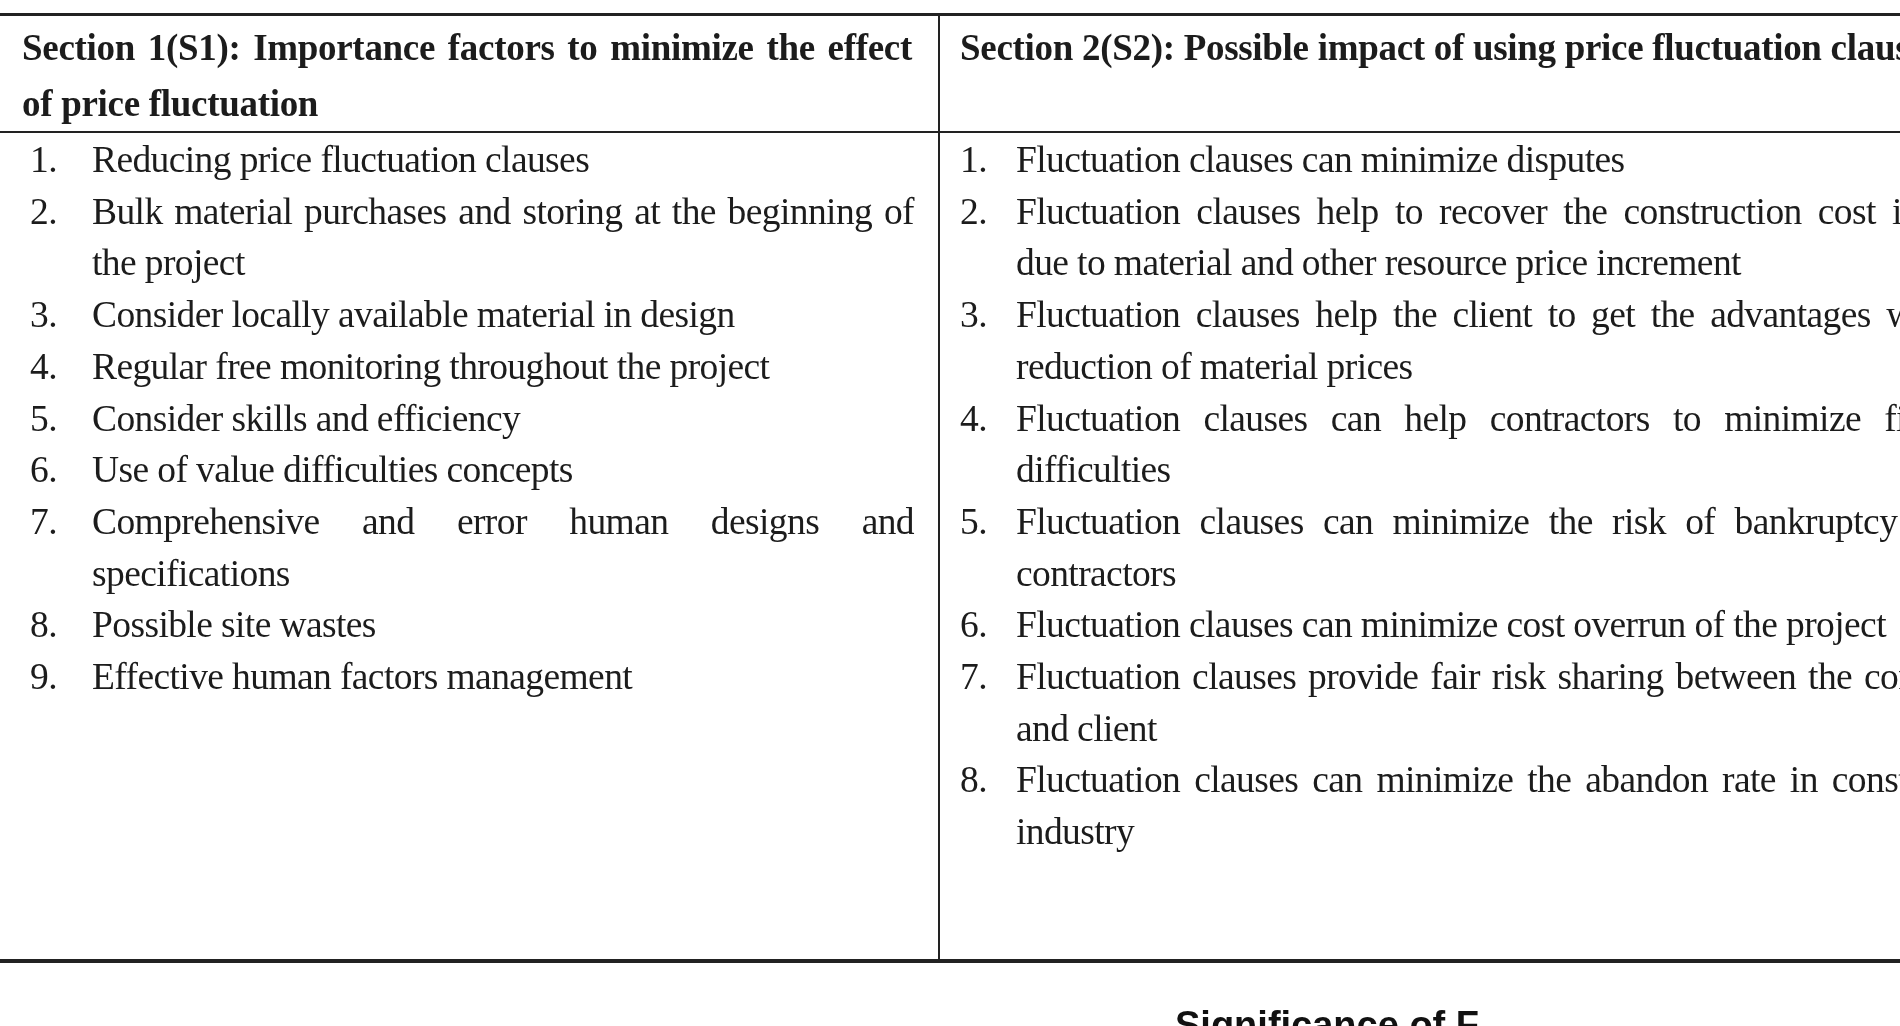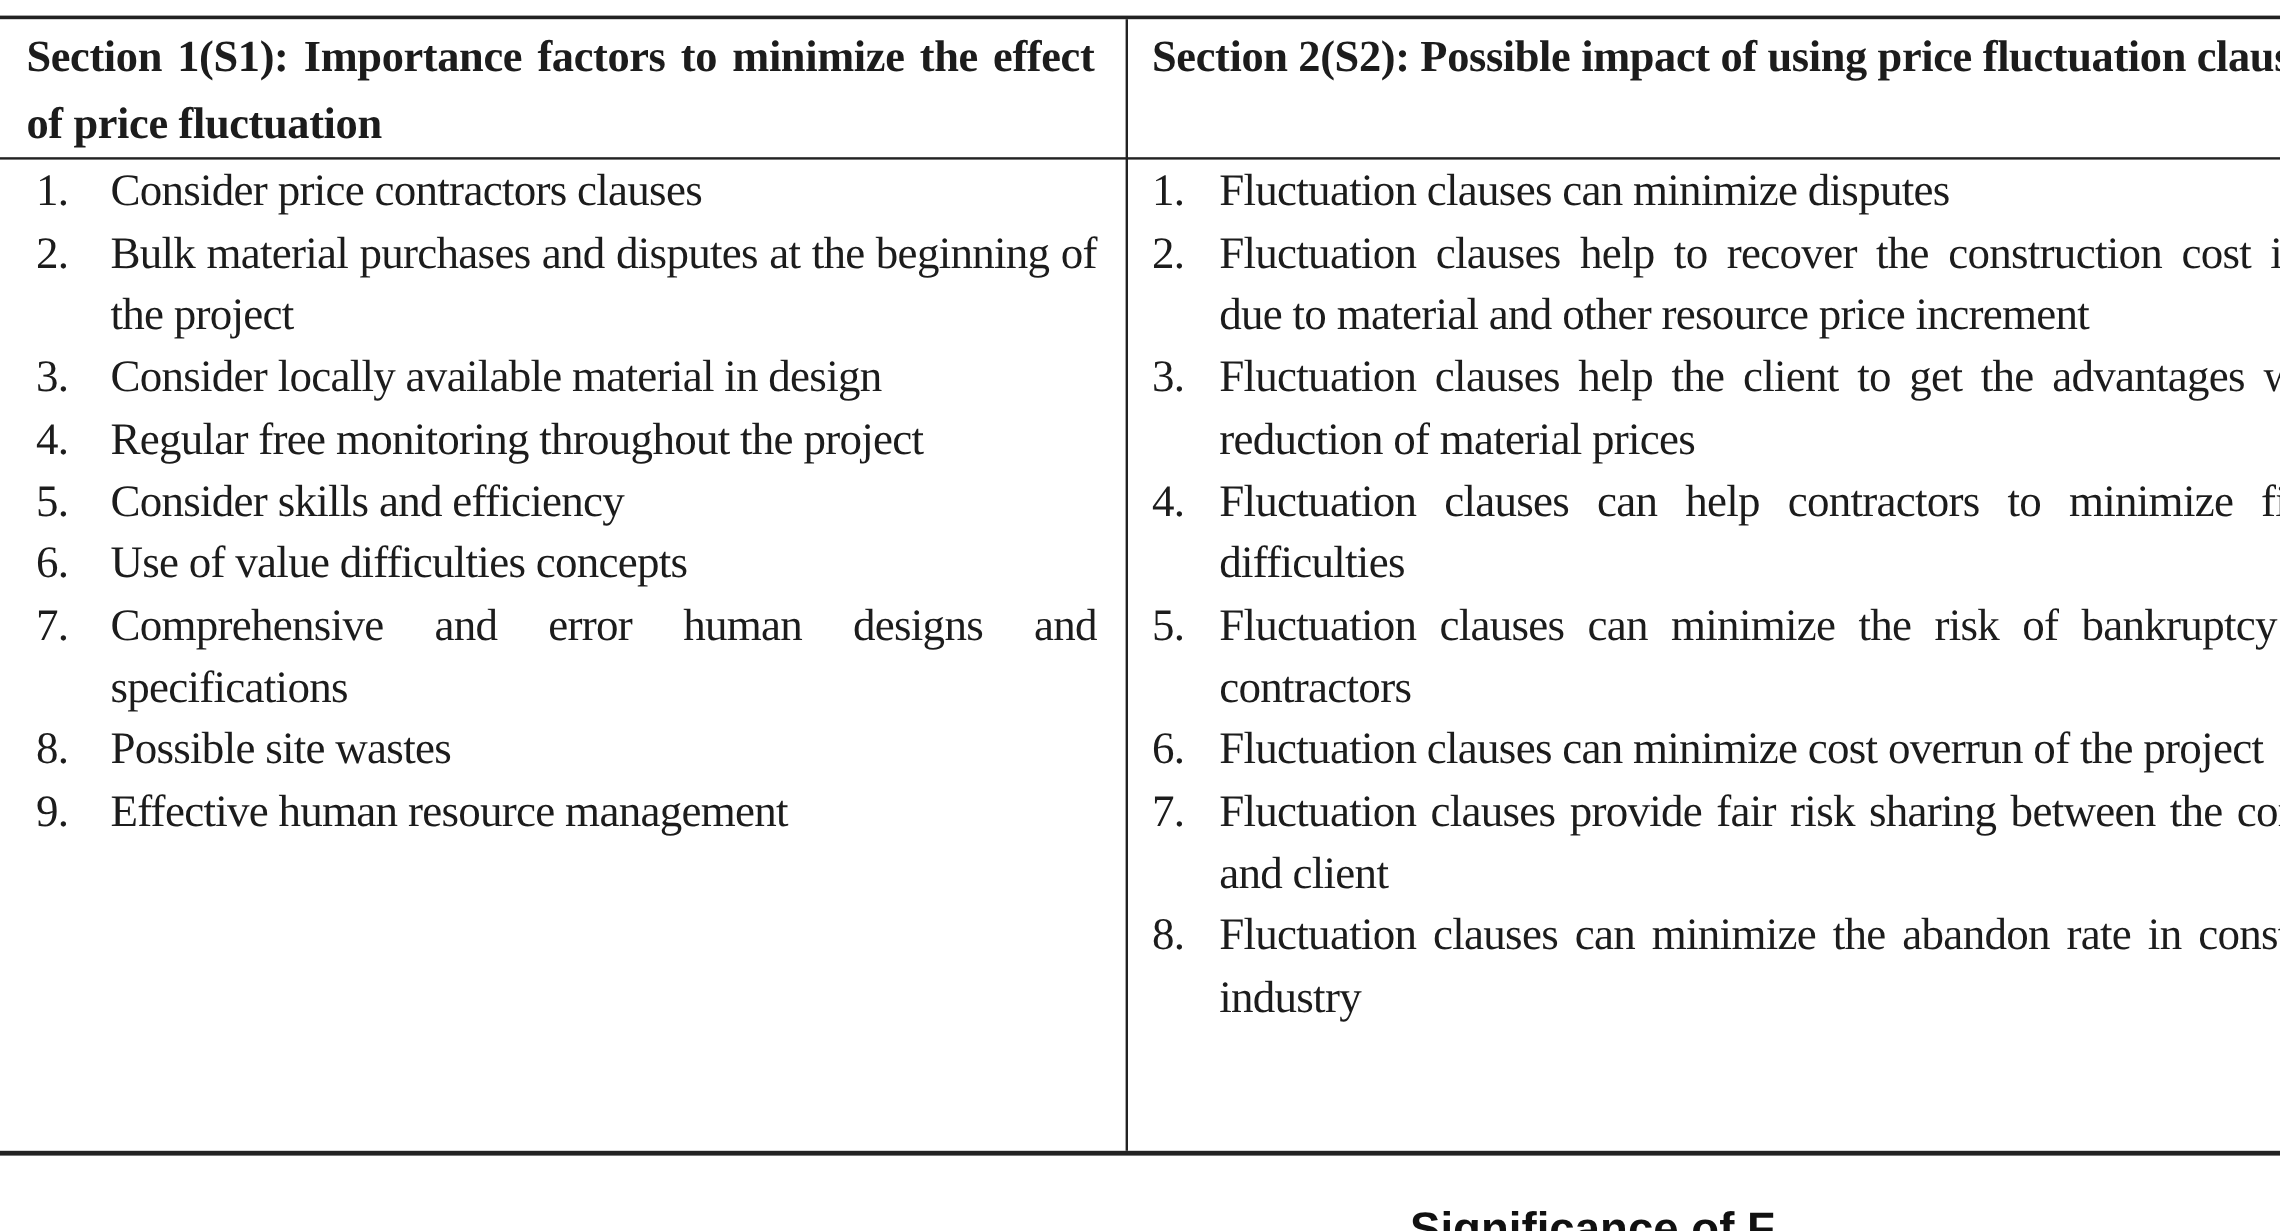--- a/index.html
+++ b/index.html
@@ -31,25 +31,25 @@
 <div class="table">
   <div class="col-divider"></div>
   <div class="header-sep"></div>
 
   <div class="hdr s1">Section 1(S1): Importance factors to minimize the effect of price fluctuation</div>
   <div class="hdr s2">Section 2(S2): Possible impact of using price fluctuation clauses</div>
 
   <ol class="list s1">
     <li class="item">
         <span class="num">1.</span>
-        <span class="txt">Consider price contractors clauses</span>
+        <span class="txt">Reducing price fluctuation clauses</span>
       </li>
     <li class="item">
         <span class="num">2.</span>
-        <span class="txt">Bulk material purchases and disputes at the beginning of the project</span>
+        <span class="txt">Bulk material purchases and storing at the beginning of the project</span>
       </li>
     <li class="item">
         <span class="num">3.</span>
         <span class="txt">Consider locally available material in design</span>
       </li>
     <li class="item">
         <span class="num">4.</span>
         <span class="txt">Regular free monitoring throughout the project</span>
       </li>
     <li class="item">
@@ -63,21 +63,21 @@
     <li class="item">
         <span class="num">7.</span>
         <span class="txt">Comprehensive and error human designs and specifications</span>
       </li>
     <li class="item">
         <span class="num">8.</span>
         <span class="txt">Possible site wastes</span>
       </li>
     <li class="item">
         <span class="num">9.</span>
-        <span class="txt">Effective human resource management</span>
+        <span class="txt">Effective human factors management</span>
       </li>
   </ol>
 
   <ol class="list s2">
     <li class="item">
         <span class="num">1.</span>
         <span class="txt">Fluctuation clauses can minimize disputes</span>
       </li>
     <li class="item">
         <span class="num">2.</span>

